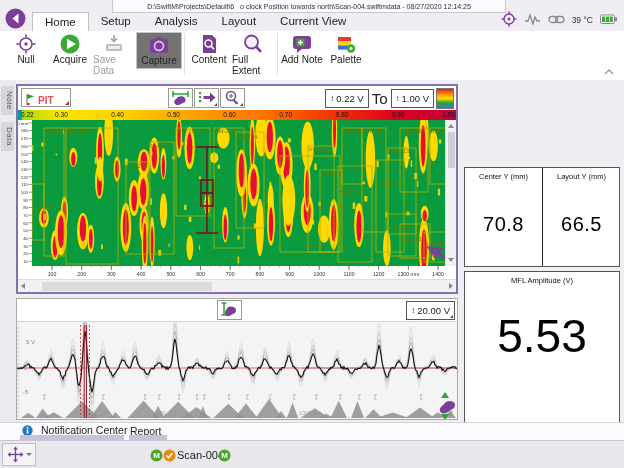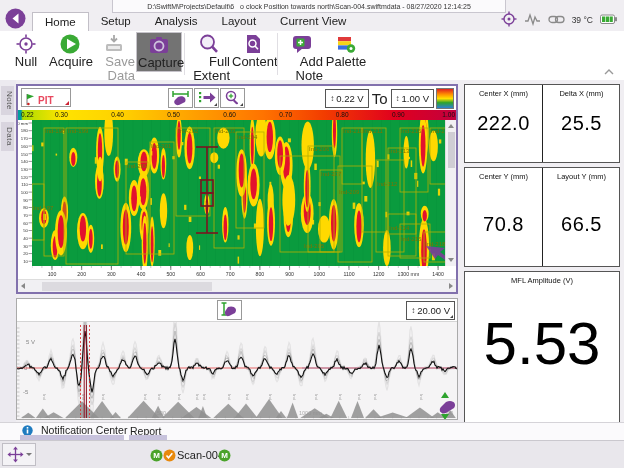--- a/index.html
+++ b/index.html
@@ -14,21 +14,21 @@
   #tabs{position:absolute;left:32px;bottom:0;display:flex;height:19px;}
   .tab{padding:3px 12px 2px;font-size:11.5px;color:#222;background:transparent;}
   .tab.active{background:#fff;border:1px solid #c2bfc7;border-bottom:none;}
   #hdr-icons{position:absolute;right:6px;top:11px;display:flex;align-items:center;gap:7px;}
   #temp-label{font-size:8.5px;color:#333;}
   
   #ribbon{position:absolute;left:0;top:31px;width:624px;height:49px;background:#fff;border-bottom:1px solid #cfccd3;}
   #ribbon-inner{display:flex;align-items:flex-start;padding:1px 0 0 4px;height:46px;}
   .rbtn{display:flex;flex-direction:column;align-items:center;width:42px;min-width:36px;padding:1px 1px;cursor:default;}
   .rbtn .ric{height:22px;display:flex;align-items:center;justify-content:center;}
-  .rbtn .rlbl{font-size:13px;line-height:1.05;text-align:right;color:#222;max-width:42px;}
+  .rbtn .rlbl{font-size:10px;line-height:1.05;text-align:left;color:#222;max-width:42px;}
   .rbtn.active{background:#737373;border:1px solid #c6c3ca;}
   .rbtn.disabled .rlbl{color:#9a9a9a;}
   .rsep{width:1px;height:42px;background:#e0dee3;margin:1px 2px 0;}
   #ribbon-collapse{position:absolute;right:10px;bottom:3px;}
   
   #main{position:absolute;left:0;top:80px;width:624px;height:342px;background:#f0eef2;}
   #side-strip{position:absolute;left:0;top:0;width:16px;height:342px;background:#eceaf0;}
   .side-tab{position:absolute;left:1px;width:13px;background:#d9d5df;color:#555;font-size:8px;
             writing-mode:vertical-rl;text-align:center;padding:5px 0;letter-spacing:0.5px;}
   
@@ -67,21 +67,21 @@
   #strip-tool{position:absolute;left:200px;top:1px;}
   #strip-scale{position:absolute;right:2px;top:2px;position:absolute;}
   .vbox.menu::after{content:'';position:absolute;right:1px;bottom:1px;border-left:3px solid transparent;border-bottom:3px solid #444;}
   #wave-area{position:relative;height:97px;background:#f5f4f5;}
   
   .mbox{position:absolute;background:#fff;border:1px solid #555;box-sizing:border-box;}
   .mcell{position:absolute;top:0;bottom:0;display:flex;flex-direction:column;align-items:center;}
   .mlabel{font-size:7.5px;color:#111;margin-top:4px;}
   .mvalue{font-size:20px;color:#000;letter-spacing:0.5px;}
   .mdivider{position:absolute;top:0;bottom:0;left:50%;width:1px;background:#222;}
-  #amp-value{font-size:60px;color:#000;}
+  #amp-value{font-size:46px;color:#000;}
   
   #notifbar{position:absolute;left:0;top:422px;width:624px;height:18px;background:#fbfafc;border-top:1px solid #d5d3d8;}
   .ntab-label{font-size:10.5px;color:#222;}
   .nblock{position:absolute;top:12px;height:5px;background:#c7c2dc;}
   
   #statusbar{position:absolute;left:0;top:440px;width:624px;height:28px;background:#e9e7ec;border-top:1px solid #cac8ce;}
   #move-btn{position:absolute;left:2px;top:2px;width:34px;height:23px;background:#f4f3f6;border:1px solid #c0bec5;display:flex;align-items:center;justify-content:center;gap:2px;box-sizing:border-box;}
   .tri-dd{width:0;height:0;border-left:3px solid transparent;border-right:3px solid transparent;border-top:3.5px solid #777;}
   .badge{position:absolute;top:8px;}
   #scan-name{position:absolute;left:177px;top:8px;font-size:11px;color:#222;}
@@ -183,35 +183,35 @@
             <rect x="2" y="5" width="18" height="14" rx="2" fill="#7b3f98"></rect>
             <circle cx="11" cy="12" r="4.5" fill="none" stroke="#cfc3dd" stroke-width="1.8"></circle>
           </svg>
       </div>
       <div class="rlbl">Capture</div>
     </div>
     <div class="rsep"></div>
     <div class="rbtn">
       <div class="ric">
         <svg width="22" height="22">
-            <circle cx="9.5" cy="9" r="6.5" fill="#f3eef8" stroke="#7b3f98" stroke-width="1.8"></circle>
-            <line x1="14" y1="13.5" x2="19" y2="18.8" stroke="#7b3f98" stroke-width="2.6"></line>
-          </svg>
-      </div>
-      <div class="rlbl">Full Extent</div>
-    </div>
-    <div class="rbtn">
-      <div class="ric">
-        <svg width="22" height="22">
             <path d="M5 2 h9 l4 4 v14 h-13 z" fill="#7b3f98"></path>
             <circle cx="10.5" cy="10.5" r="3.5" fill="none" stroke="#fff" stroke-width="1.5"></circle>
             <line x1="13" y1="13" x2="16" y2="16.2" stroke="#fff" stroke-width="1.6"></line>
           </svg>
       </div>
       <div class="rlbl">Content</div>
+    </div>
+    <div class="rbtn">
+      <div class="ric">
+        <svg width="22" height="22">
+            <circle cx="9.5" cy="9" r="6.5" fill="#f3eef8" stroke="#7b3f98" stroke-width="1.8"></circle>
+            <line x1="14" y1="13.5" x2="19" y2="18.8" stroke="#7b3f98" stroke-width="2.6"></line>
+          </svg>
+      </div>
+      <div class="rlbl">Full Extent</div>
     </div>
     <div class="rsep"></div>
     <div class="rbtn">
       <div class="ric">
         <svg width="22" height="22">
             <rect x="2" y="3" width="18" height="13" rx="3" fill="#7b3f98"></rect>
             <path d="M6 15 l0 5 l6 -5 z" fill="#7b3f98"></path>
             <rect x="5.5" y="5.5" width="8" height="8" rx="1" fill="#3aaa35"></rect>
             <path d="M9.5 7 v5 M7 9.5 h5" stroke="#fff" stroke-width="1.5"></path>
           </svg>
@@ -866,31 +866,20 @@
           </g>
           <g>
             <path d="M424 76 l4 -6 l4 6 z" fill="#2ea32e"></path>
             <path d="M424 92 l4 6 l4 -6 z" fill="#2ea32e"></path>
             <path d="M429 80 c7 -3 11 2 8 6 l-8 5 c-5 2 -8 -3 -5 -6 z" fill="#7b3f98"></path>
           </g>
         </svg>
     </div>
   </div>
 
-  <div class="mbox" style="left:464px;top:4px;width:156px;height:79px;">
-    <div class="mcell" style="left:0;width:77px;">
-      <div class="mlabel">Center X (mm)</div>
-      <div class="mvalue" style="margin-top:14px;">222.0</div>
-    </div>
-    <div class="mdivider"></div>
-    <div class="mcell" style="left:78px;width:77px;">
-      <div class="mlabel">Delta X (mm)</div>
-      <div class="mvalue" style="margin-top:14px;">25.5</div>
-    </div>
-  </div>
   <div class="mbox" style="left:464px;top:87px;width:156px;height:100px;">
     <div class="mcell" style="left:0;width:77px;">
       <div class="mlabel">Center Y (mm)</div>
       <div class="mvalue" style="margin-top:32px;">70.8</div>
     </div>
     <div class="mdivider"></div>
     <div class="mcell" style="left:78px;width:77px;">
       <div class="mlabel">Layout Y (mm)</div>
       <div class="mvalue" style="margin-top:32px;">66.5</div>
     </div>

